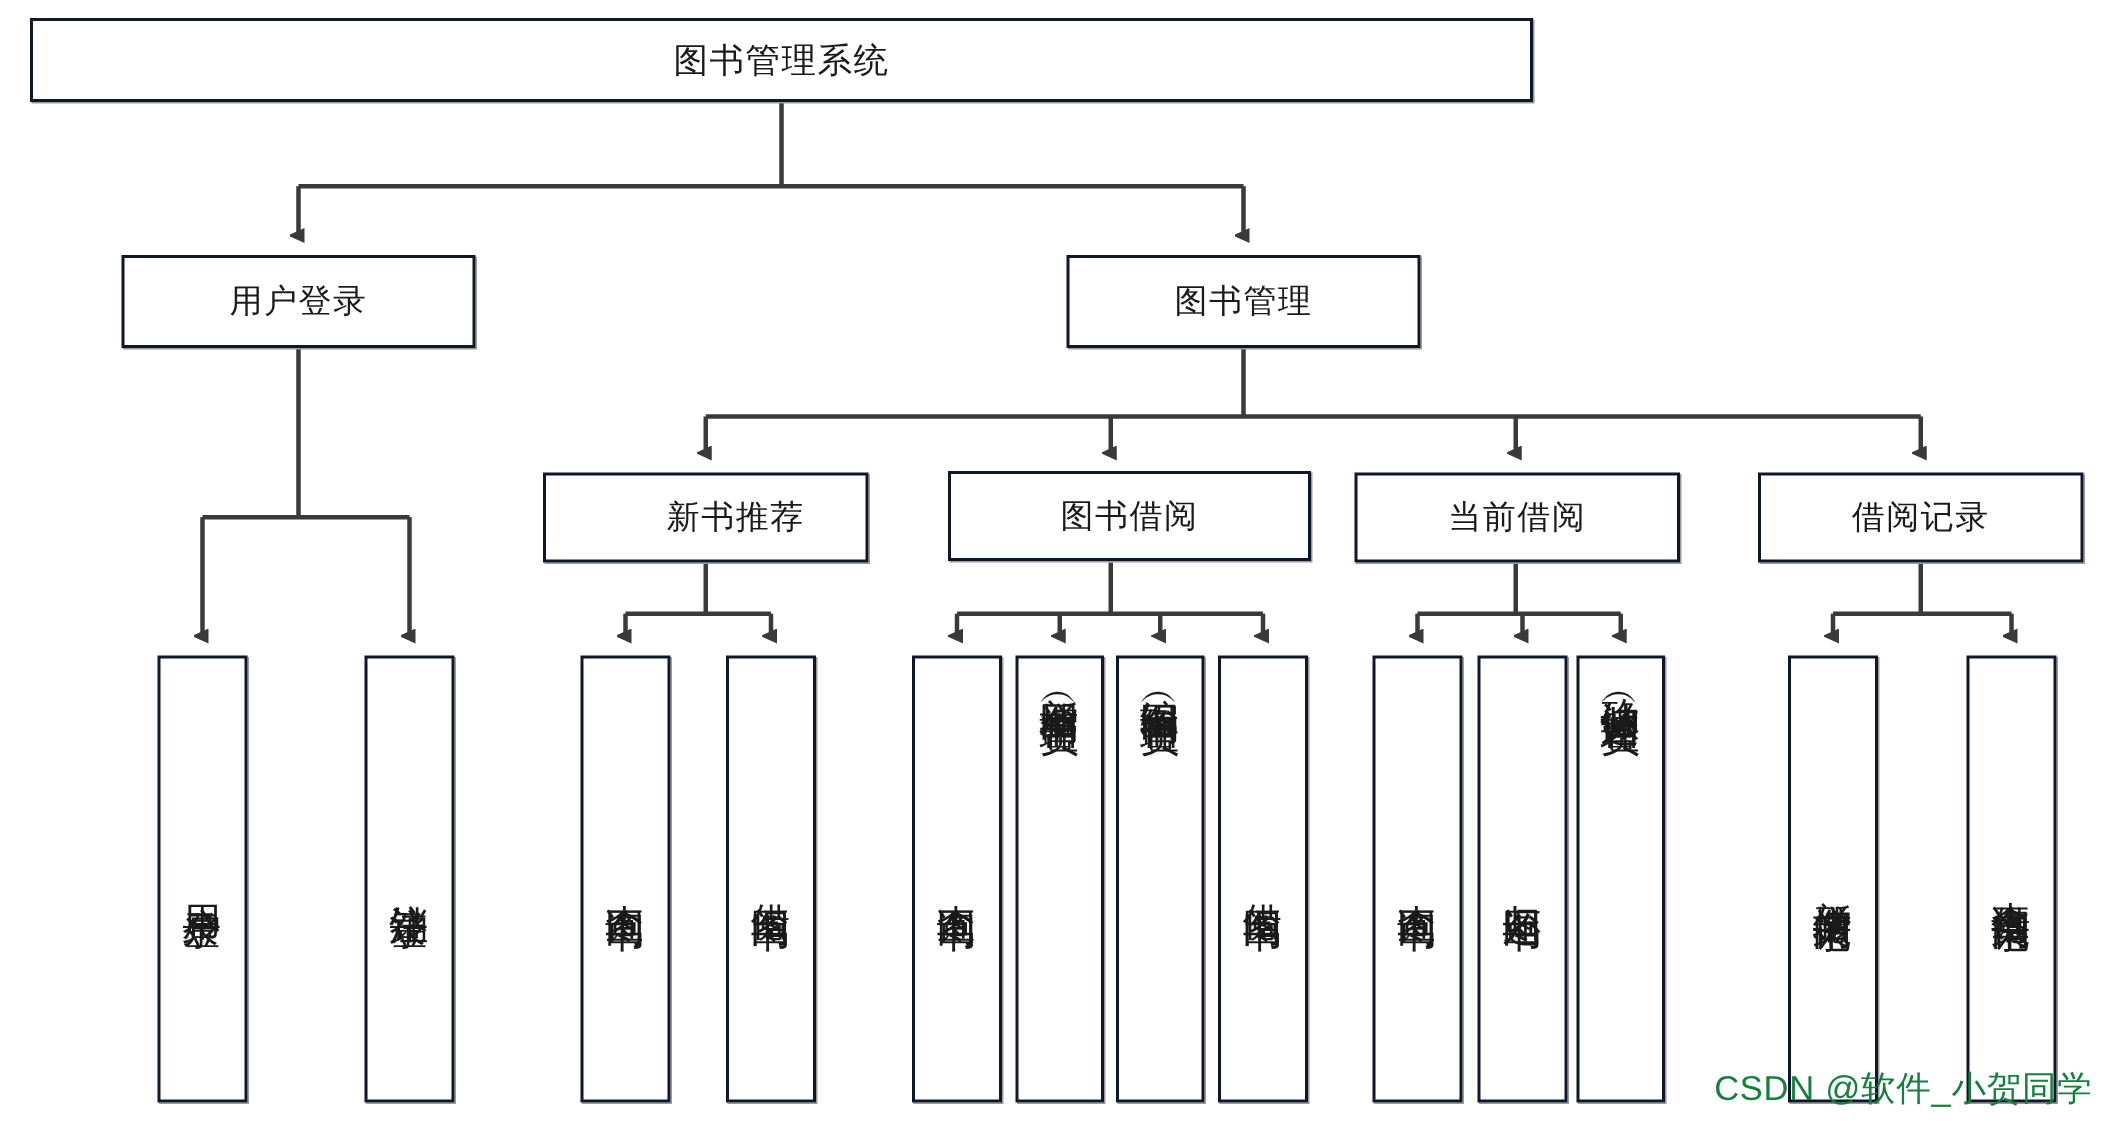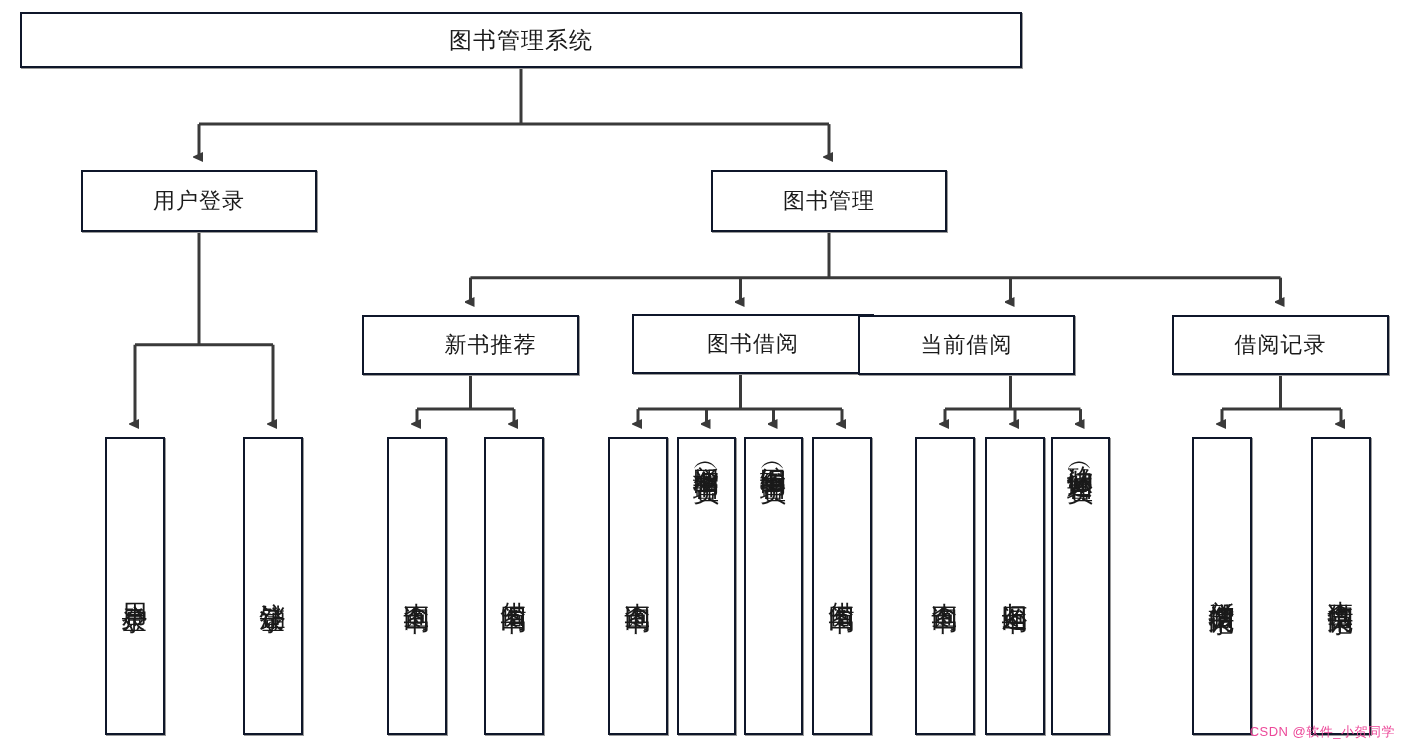--- a/index.html
+++ b/index.html
@@ -61,22 +61,22 @@
     font-size:26px;
     line-height:1.0;
     letter-spacing:2px;
     white-space:nowrap;
   }
   
   #watermark{
     position:absolute;
     right:10px;
     bottom:6px;
-    font-size:13px;
-    color:#ec4899;
+    font-size:23px;
+    color:#15803d;
     letter-spacing:0.5px;
     white-space:nowrap;
     user-select:none;
   }
 </style>
 </head>
 <body>
 
 <div id="canvas">
 
@@ -132,21 +132,21 @@
       </div>
       <div class="node lvl2" style="left: 711px; top: 170px; width: 236px; height: 62px; justify-content: center;">
         <span class="label">图书管理</span>
       </div>
       <div class="node lvl3" style="left: 362px; top: 315px; width: 217px; height: 60px; padding-left: 40px;">
         <span class="label">新书推荐</span>
       </div>
       <div class="node lvl3" style="left: 632px; top: 314px; width: 242px; height: 60px;">
         <span class="label">图书借阅</span>
       </div>
-      <div class="node lvl3" style="left: 858px; top: 315px; width: 217px; height: 60px; justify-content: center;">
+      <div class="node lvl3" style="left: 903px; top: 315px; width: 217px; height: 60px; justify-content: center;">
         <span class="label">当前借阅</span>
       </div>
       <div class="node lvl3" style="left: 1172px; top: 315px; width: 217px; height: 60px;">
         <span class="label">借阅记录</span>
       </div>
       <div class="node leaf centered" style="left: 105px; top: 437px; width: 60px; height: 298px;">
         <span class="label">用户登录</span>
       </div>
       <div class="node leaf centered" style="left: 243px; top: 437px; width: 60px; height: 298px;">
         <span class="label">注销登录</span>

